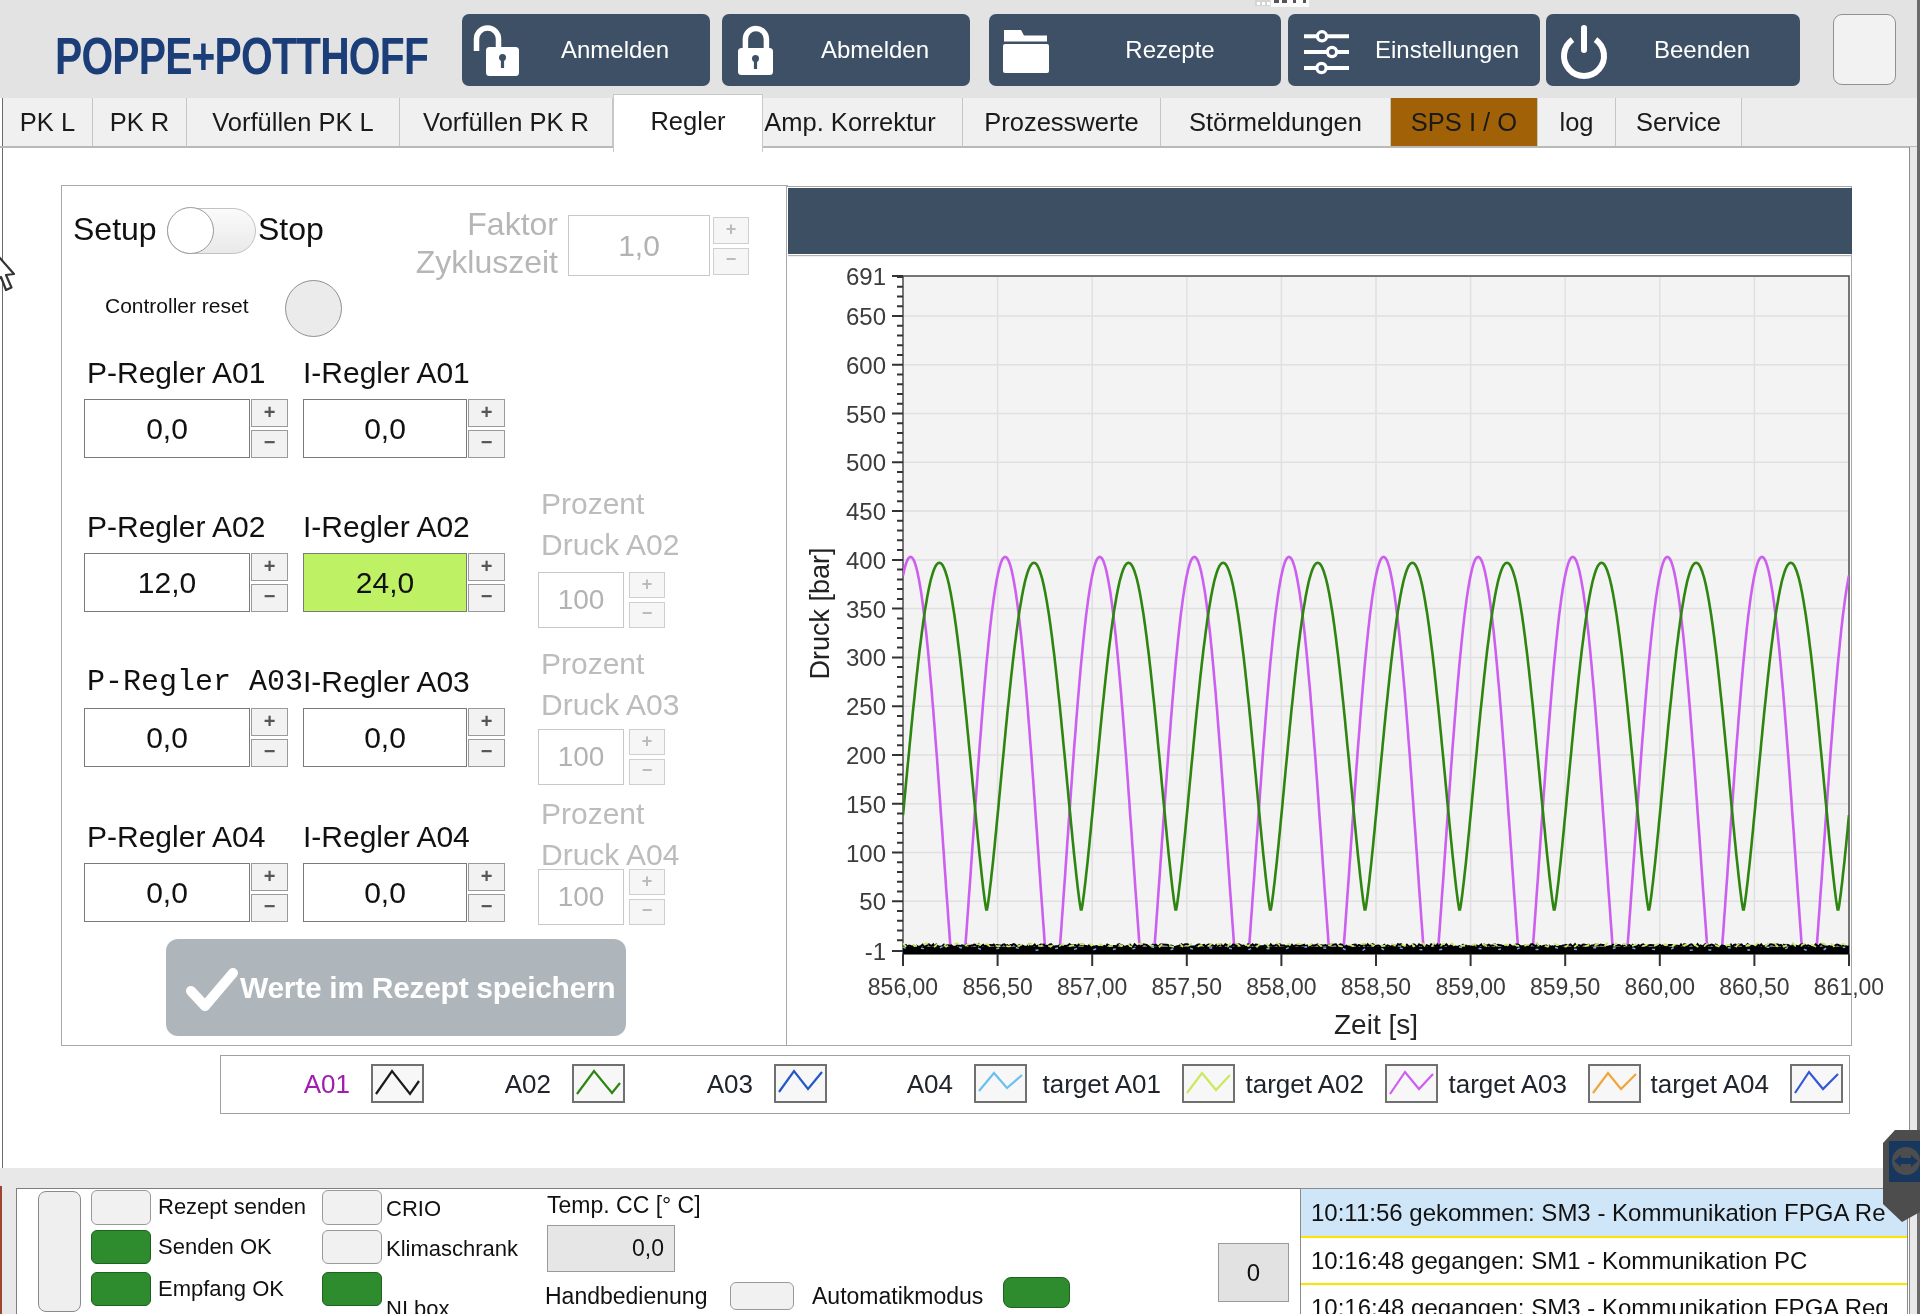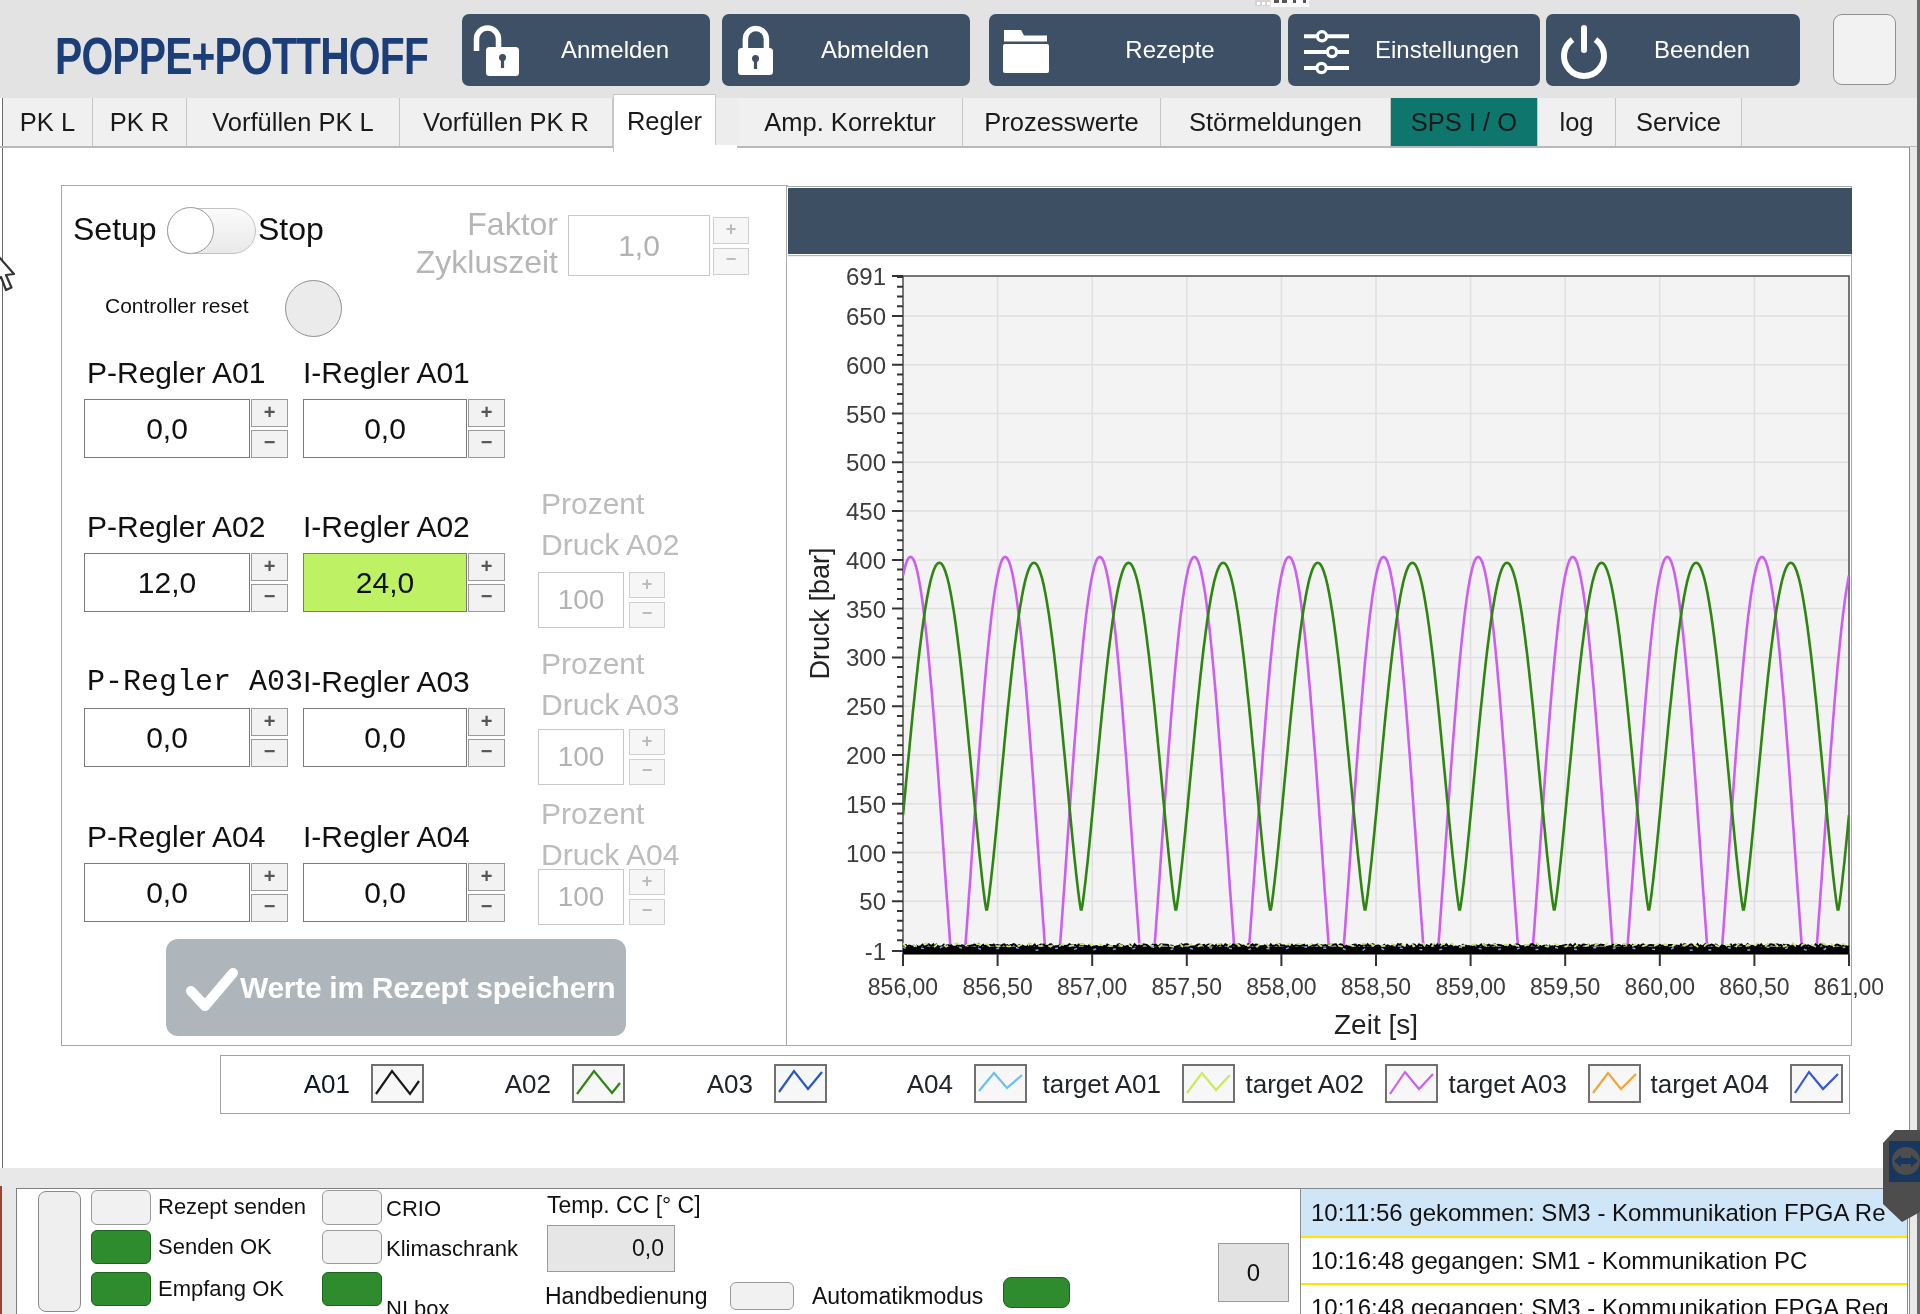--- a/index.html
+++ b/index.html
@@ -63,24 +63,24 @@
 <div style="position:absolute;left:1303px;top:0;width:3px;height:3px;background:#555;"></div>
 
 <div style="position:absolute;left:0;top:98px;width:1920px;height:49px;background:#ededed;border-bottom:1px solid #b9b9b9;box-sizing:border-box;"></div>
 <div style="position:absolute;left:3px;top:98px;width:90px;height:49px;background:#f0f0f0;border-right:1px solid #c6c6c6;box-sizing:border-box;text-align:center;font-size:25.5px;color:#1a1a1a;line-height:49px;">PK L</div>
 <div style="position:absolute;left:93px;top:98px;width:94px;height:49px;background:#f0f0f0;border-right:1px solid #c6c6c6;box-sizing:border-box;text-align:center;font-size:25.5px;color:#1a1a1a;line-height:49px;">PK R</div>
 <div style="position:absolute;left:187px;top:98px;width:213px;height:49px;background:#f0f0f0;border-right:1px solid #c6c6c6;box-sizing:border-box;text-align:center;font-size:25.5px;color:#1a1a1a;line-height:49px;">Vorfüllen PK L</div>
 <div style="position:absolute;left:400px;top:98px;width:213px;height:49px;background:#f0f0f0;border-right:1px solid #c6c6c6;box-sizing:border-box;text-align:center;font-size:25.5px;color:#1a1a1a;line-height:49px;">Vorfüllen PK R</div>
 <div style="position:absolute;left:738px;top:98px;width:225px;height:49px;background:#f0f0f0;border-right:1px solid #c6c6c6;box-sizing:border-box;text-align:center;font-size:25.5px;color:#1a1a1a;line-height:49px;">Amp. Korrektur</div>
 <div style="position:absolute;left:963px;top:98px;width:198px;height:49px;background:#f0f0f0;border-right:1px solid #c6c6c6;box-sizing:border-box;text-align:center;font-size:25.5px;color:#1a1a1a;line-height:49px;">Prozesswerte</div>
 <div style="position:absolute;left:1161px;top:98px;width:230px;height:49px;background:#f0f0f0;border-right:1px solid #c6c6c6;box-sizing:border-box;text-align:center;font-size:25.5px;color:#1a1a1a;line-height:49px;">Störmeldungen</div>
-<div style="position:absolute;left:1391px;top:98px;width:147px;height:49px;background:#0f766e;border-right:1px solid #c6c6c6;box-sizing:border-box;text-align:center;font-size:25.5px;color:#1a1a1a;line-height:49px;">SPS I / O</div>
+<div style="position:absolute;left:1391px;top:98px;width:147px;height:49px;background:#a16207;border-right:1px solid #c6c6c6;box-sizing:border-box;text-align:center;font-size:25.5px;color:#1a1a1a;line-height:49px;">SPS I / O</div>
 <div style="position:absolute;left:1538px;top:98px;width:78px;height:49px;background:#f0f0f0;border-right:1px solid #c6c6c6;box-sizing:border-box;text-align:center;font-size:25.5px;color:#1a1a1a;line-height:49px;">log</div>
 <div style="position:absolute;left:1616px;top:98px;width:126px;height:49px;background:#f0f0f0;border-right:1px solid #c6c6c6;box-sizing:border-box;text-align:center;font-size:25.5px;color:#1a1a1a;line-height:49px;">Service</div>
-<div style="position:absolute;left:613px;top:94px;width:103px;height:58px;background:#fff;border:1px solid #c8c8c8;border-bottom:none;box-sizing:border-box;text-align:center;font-size:25.5px;color:#1a1a1a;line-height:52px;z-index:5;">Regler</div>
+<div style="position:absolute;left:613px;top:94px;width:150px;height:58px;background:#fff;border:1px solid #c8c8c8;border-bottom:none;box-sizing:border-box;text-align:center;font-size:25.5px;color:#1a1a1a;line-height:52px;z-index:5;">Regler</div>
 <div style="position:absolute;left:0;top:146px;width:1909px;height:1.5px;background:#b9b9b9;z-index:4;"></div>
 
 <div style="position:absolute;left:3px;top:147px;width:1906px;height:1021px;background:#fff;"></div>
 <div style="position:absolute;left:614px;top:145px;width:123px;height:7px;background:#fff;z-index:6;"></div>
 
 <div style="position:absolute;left:61px;top:185px;width:727px;height:861px;border:1px solid #a8a8a8;box-sizing:border-box;background:#fff;"></div>
 <div style="position:absolute;left:73px;top:211px;font-size:32px;color:#111;">Setup</div>
 <div style="position:absolute;left:167px;top:208px;width:89px;height:46px;background:linear-gradient(#fbfbfb,#e9e9e9);border:1.5px solid #c2c2c2;border-radius:23px;box-sizing:border-box;"></div>
 <div style="position:absolute;left:167px;top:207px;width:47px;height:47px;background:#fff;border:1.5px solid #9a9a9a;border-radius:50%;box-sizing:border-box;"></div>
 <div style="position:absolute;left:258px;top:211px;font-size:32px;color:#111;">Stop</div>
@@ -186,21 +186,21 @@
 <text x="683.6" y="808.0" font-size="23" fill="#3c3c3c" text-anchor="middle">859,00</text>
 <text x="778.2" y="808.0" font-size="23" fill="#3c3c3c" text-anchor="middle">859,50</text>
 <text x="872.8" y="808.0" font-size="23" fill="#3c3c3c" text-anchor="middle">860,00</text>
 <text x="967.4" y="808.0" font-size="23" fill="#3c3c3c" text-anchor="middle">860,50</text>
 <text x="1062.0" y="808.0" font-size="23" fill="#3c3c3c" text-anchor="middle">861,00</text>
 <text x="42.0" y="426.5" font-size="27" fill="#222" text-anchor="middle" transform="rotate(-90 42.0 426.5)">Druck [bar]</text>
 <text x="589.0" y="847.0" font-size="28" fill="#222" text-anchor="middle">Zeit [s]</text>
 </svg></div>
 
 <div style="position:absolute;left:220px;top:1055px;width:1630px;height:59px;border:1px solid #a0a0a0;box-sizing:border-box;background:#fff;"></div>
-<div style="position:absolute;left:198px;top:1069px;width:152px;text-align:right;font-size:26px;color:#0f172a;">A01</div>
+<div style="position:absolute;left:198px;top:1069px;width:152px;text-align:right;font-size:26px;color:#a21caf;">A01</div>
 <div style="position:absolute;left:371px;top:1064px;width:53px;height:39px;background:#f7f7f7;border:2px solid #707070;box-sizing:border-box;"><svg width="49" height="35" viewBox="0 0 49 35">
       <polyline points="3,28 19,5 37,28 46,15" fill="none" stroke="#1a1a1a" stroke-width="2.2"></polyline>
     </svg></div>
 <div style="position:absolute;left:399px;top:1069px;width:152px;text-align:right;font-size:26px;color:#20242c;">A02</div>
 <div style="position:absolute;left:572px;top:1064px;width:53px;height:39px;background:#f7f7f7;border:2px solid #707070;box-sizing:border-box;"><svg width="49" height="35" viewBox="0 0 49 35">
       <polyline points="3,28 20,5 38,27 46,17" fill="none" stroke="#2e8510" stroke-width="2.2"></polyline>
     </svg></div>
 <div style="position:absolute;left:601px;top:1069px;width:152px;text-align:right;font-size:26px;color:#20242c;">A03</div>
 <div style="position:absolute;left:774px;top:1064px;width:53px;height:39px;background:#f7f7f7;border:2px solid #707070;box-sizing:border-box;"><svg width="49" height="35" viewBox="0 0 49 35">
       <polyline points="3,26 18,5 32,23 46,6" fill="none" stroke="#2457c8" stroke-width="2.2"></polyline>

